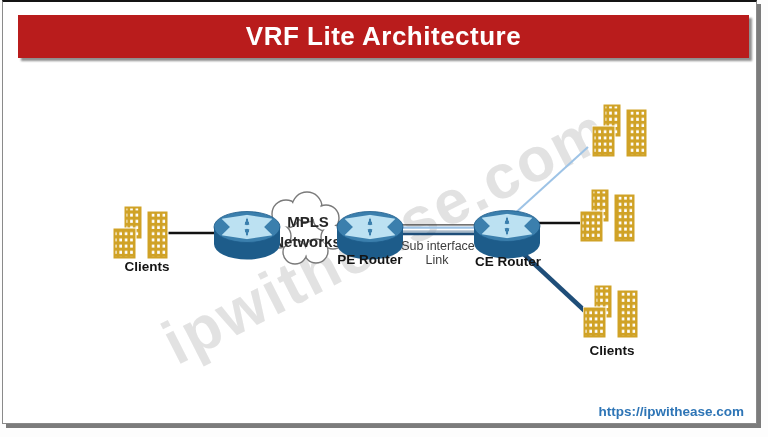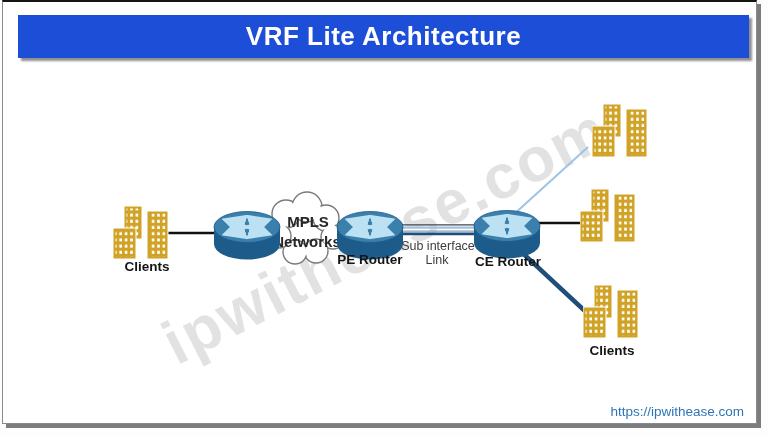--- a/index.html
+++ b/index.html
@@ -10,32 +10,32 @@
   }
   .panel{
     position:absolute;left:2px;top:0;width:753px;height:421px;
     background:#ffffff;
     border:1px solid #8a8a8a;
     border-top:2px solid #141414;
     box-shadow:4px 4px 0 #7c7c7c;
   }
   .titlebar{
     position:absolute;left:18px;top:15px;width:731px;height:43px;
-    background:#1d4ed8;
+    background:#b91c1c;
     box-shadow:3px 3px 2px #8f8f8f;
     display:flex;align-items:center;justify-content:center;
     z-index:3;
   }
   .titlebar .title-text{
     color:#ffffff;font-size:26px;font-weight:bold;letter-spacing:0.5px;
   }
   .diagram-svg{position:absolute;left:0;top:0;z-index:2;}
   .footer-url{
     position:absolute;top:404px;right:24px;z-index:3;
-    color:#2e75b6;font-size:13.5px;font-weight:normal;
+    color:#2e75b6;font-size:13.5px;font-weight:bold;
     cursor:pointer;
   }
   text{font-family:"Liberation Sans","DejaVu Sans",sans-serif;}
   .node-label{font-size:13.5px;font-weight:bold;fill:#141414;}
   .sub-label{font-size:12.5px;fill:#3d3d3d;}
   .cloud-label{font-size:15px;font-weight:bold;fill:#262626;}
   .watermark-text{font-size:62px;font-weight:bold;fill:#dcdcdc;opacity:0.8;letter-spacing:2px;}
 </style>
 </head>
 <body>

